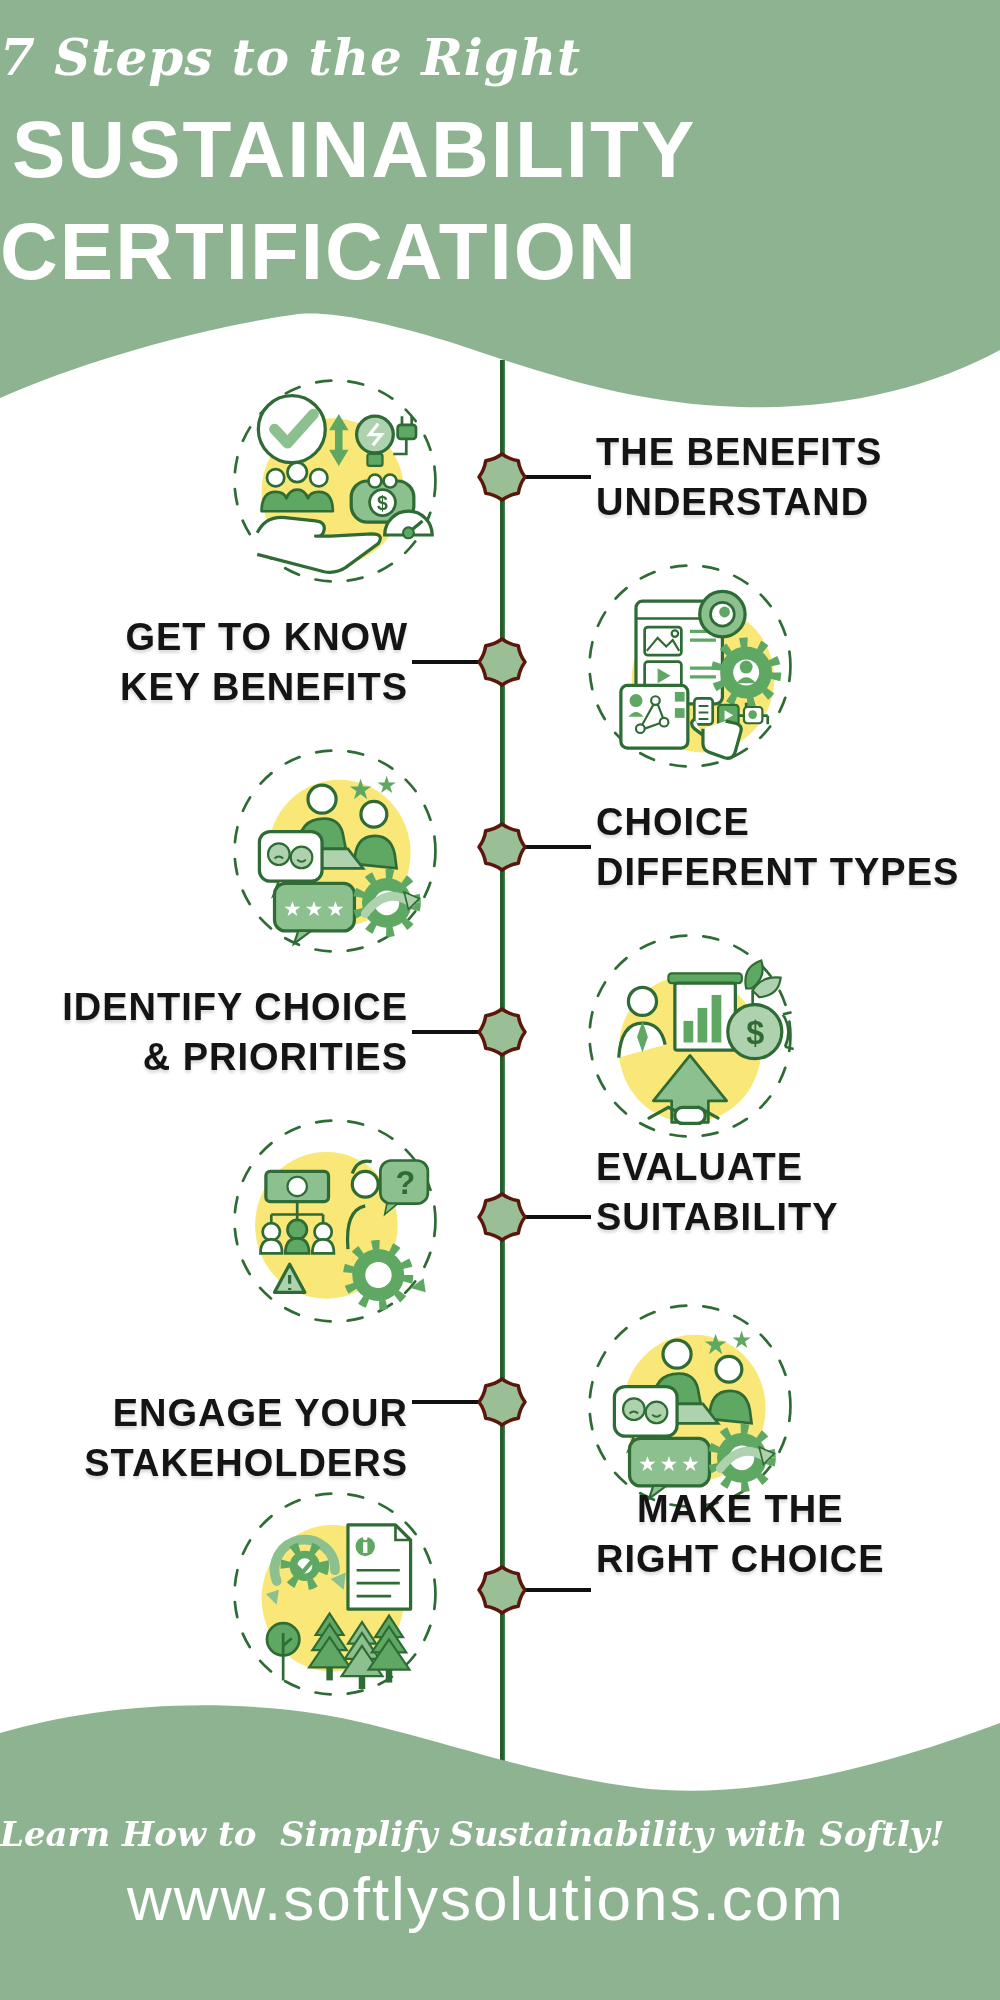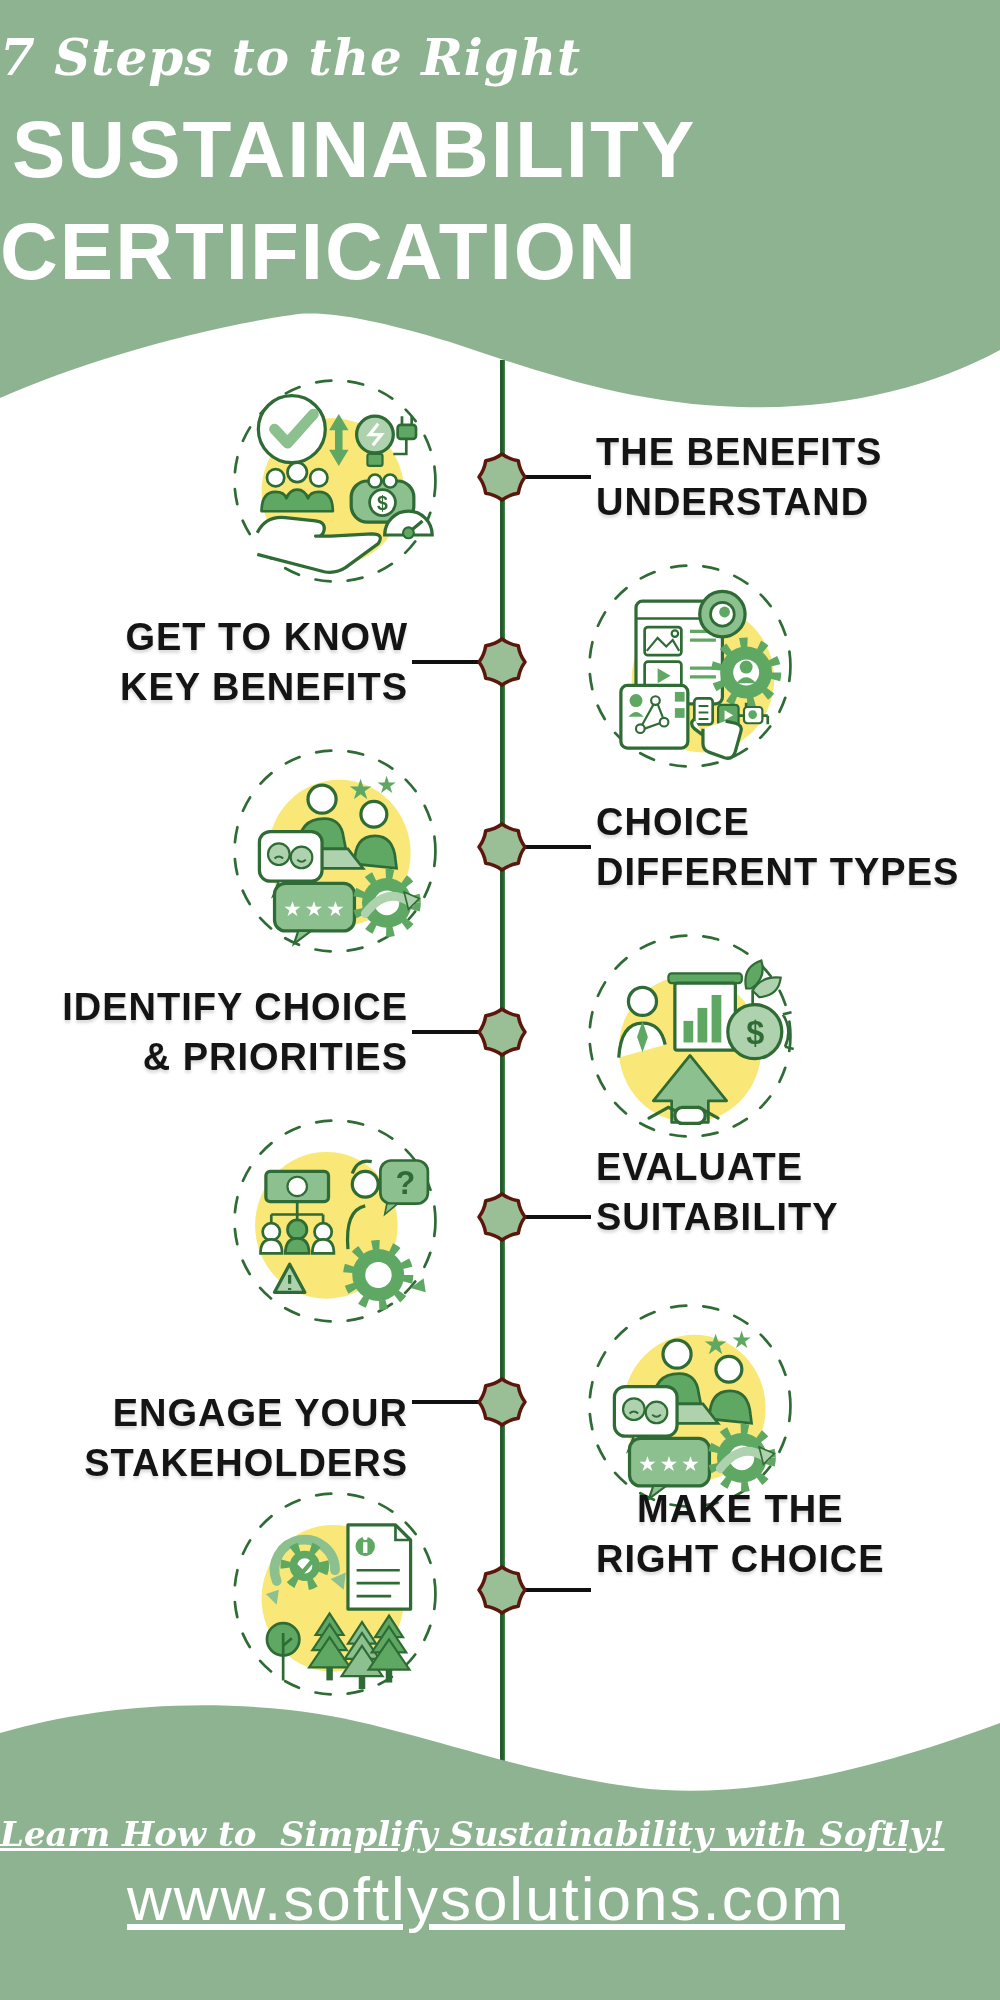--- a/index.html
+++ b/index.html
@@ -28,21 +28,21 @@
   .step-label{
     position:absolute;font-weight:700;font-size:38px;line-height:50px;
     letter-spacing:1px;color:var(--label,#121212);white-space:nowrap;
     text-shadow:0 3px 3px rgba(0,0,0,.14);
   }
   .label-right{left:596px;text-align:left;}
   .label-left{right:592px;text-align:right;}
   .step-icon{position:absolute;width:216px;height:216px;}
   .icon-left{left:227px;}
   .icon-right{left:582px;}
-  .ftr{position:absolute;left:0;width:900px;text-align:center;color:#fff;text-decoration:underline;}
+  .ftr{position:absolute;left:0;width:900px;text-align:center;color:#fff;}
   .ftr-tagline{
     top:1812px;font-family:"DejaVu Serif",serif;font-style:italic;font-weight:700;
     font-size:34px;line-height:44px;white-space:pre;
   }
   .ftr-site{top:1862px;font-weight:400;font-size:62px;line-height:74px;letter-spacing:2px;margin-left:36px;}
 </style>
 </head>
 <body>
 
 <div class="canvas" style="--bg: #FFFFFF; --line: #235C2D; --label: #141414;">

